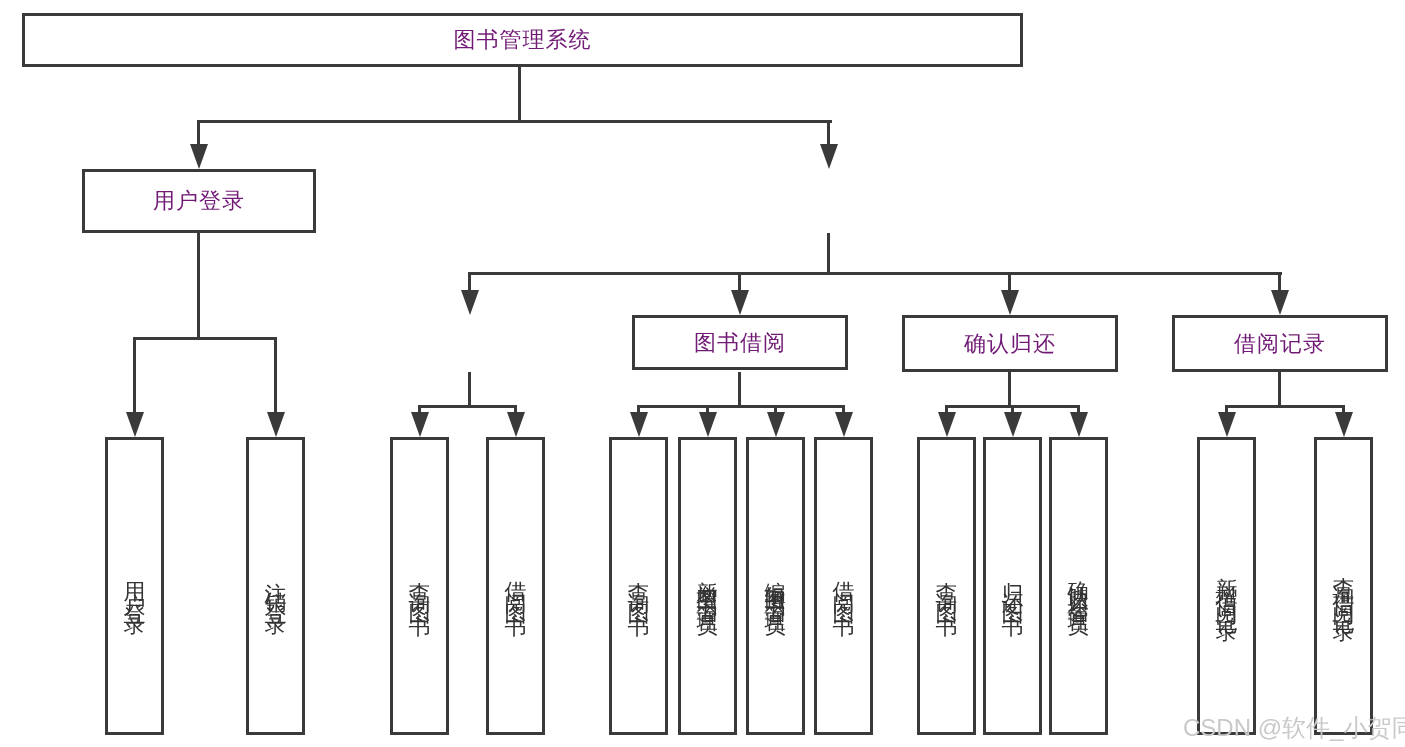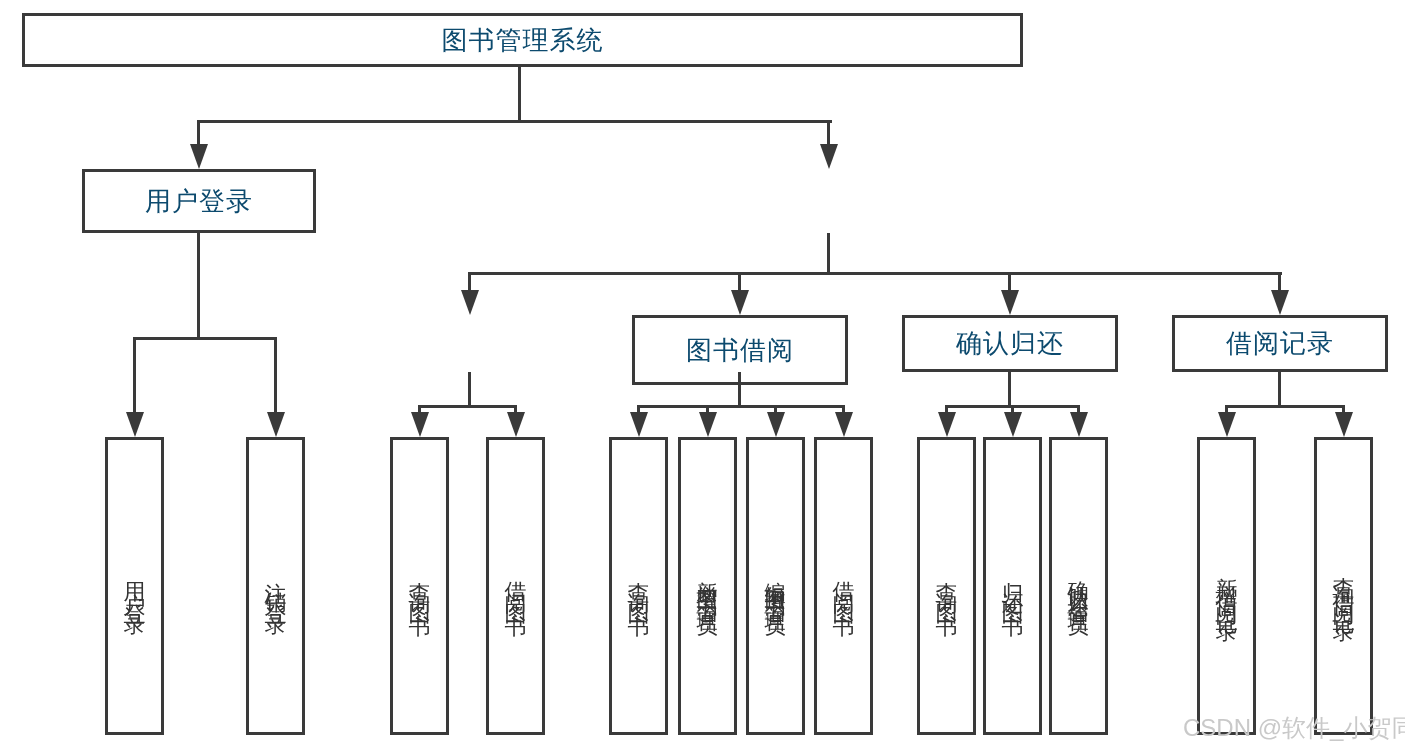--- a/index.html
+++ b/index.html
@@ -4,21 +4,21 @@
 <style>
   html,body{margin:0;padding:0;background:#ffffff;}
   .canvas{
     position:relative;width:1405px;height:747px;background:#ffffff;overflow:hidden;
     font-family:"Liberation Sans","DejaVu Sans",sans-serif;
   }
   .box{
     position:absolute;box-sizing:border-box;border:3px solid #3a3a3a;background:#ffffff;
     display:flex;align-items:center;justify-content:center;
   }
-  .hlabel{font-size:26px;color:#0c4a6e;letter-spacing:1px;white-space:nowrap;}
+  .hlabel{font-size:22px;color:#701a75;letter-spacing:1px;white-space:nowrap;}
   .vlabel{
     writing-mode:vertical-rl;text-orientation:mixed;
     font-size:22px;color:#333333;letter-spacing:11px;line-height:1;
   }
   .vlabel.ls6{letter-spacing:9px;}
   .vlabel.ls9{letter-spacing:5px;font-size:21px;}
   .vline,.hline{position:absolute;background:#3a3a3a;}
   .vline{width:3px;}
   .hline{height:3px;}
   .arrow{
@@ -62,21 +62,21 @@
   <div class="hline" style="left:468px;top:272px;width:814px;"></div>
   <div class="vline" style="left:468px;top:272px;height:22px;"></div>
   <div class="arrow" style="left:461px;top:290px;"></div>
   <div class="vline" style="left:738px;top:272px;height:22px;"></div>
   <div class="arrow" style="left:731px;top:290px;"></div>
   <div class="vline" style="left:1008px;top:272px;height:22px;"></div>
   <div class="arrow" style="left:1001px;top:290px;"></div>
   <div class="vline" style="left:1278px;top:272px;height:22px;"></div>
   <div class="arrow" style="left:1271px;top:290px;"></div>
 
-  <div class="box" style="left:632px;top:315px;width:216px;height:70px;">
+  <div class="box" style="left:632px;top:315px;width:216px;height:55px;">
     <span class="hlabel">图书借阅</span>
   </div>
   <div class="box" style="left:902px;top:315px;width:216px;height:57px;">
     <span class="hlabel">确认归还</span>
   </div>
   <div class="box" style="left:1172px;top:315px;width:216px;height:57px;">
     <span class="hlabel">借阅记录</span>
   </div>
 
   <div class="vline" style="left:468px;top:372px;height:33px;"></div>

